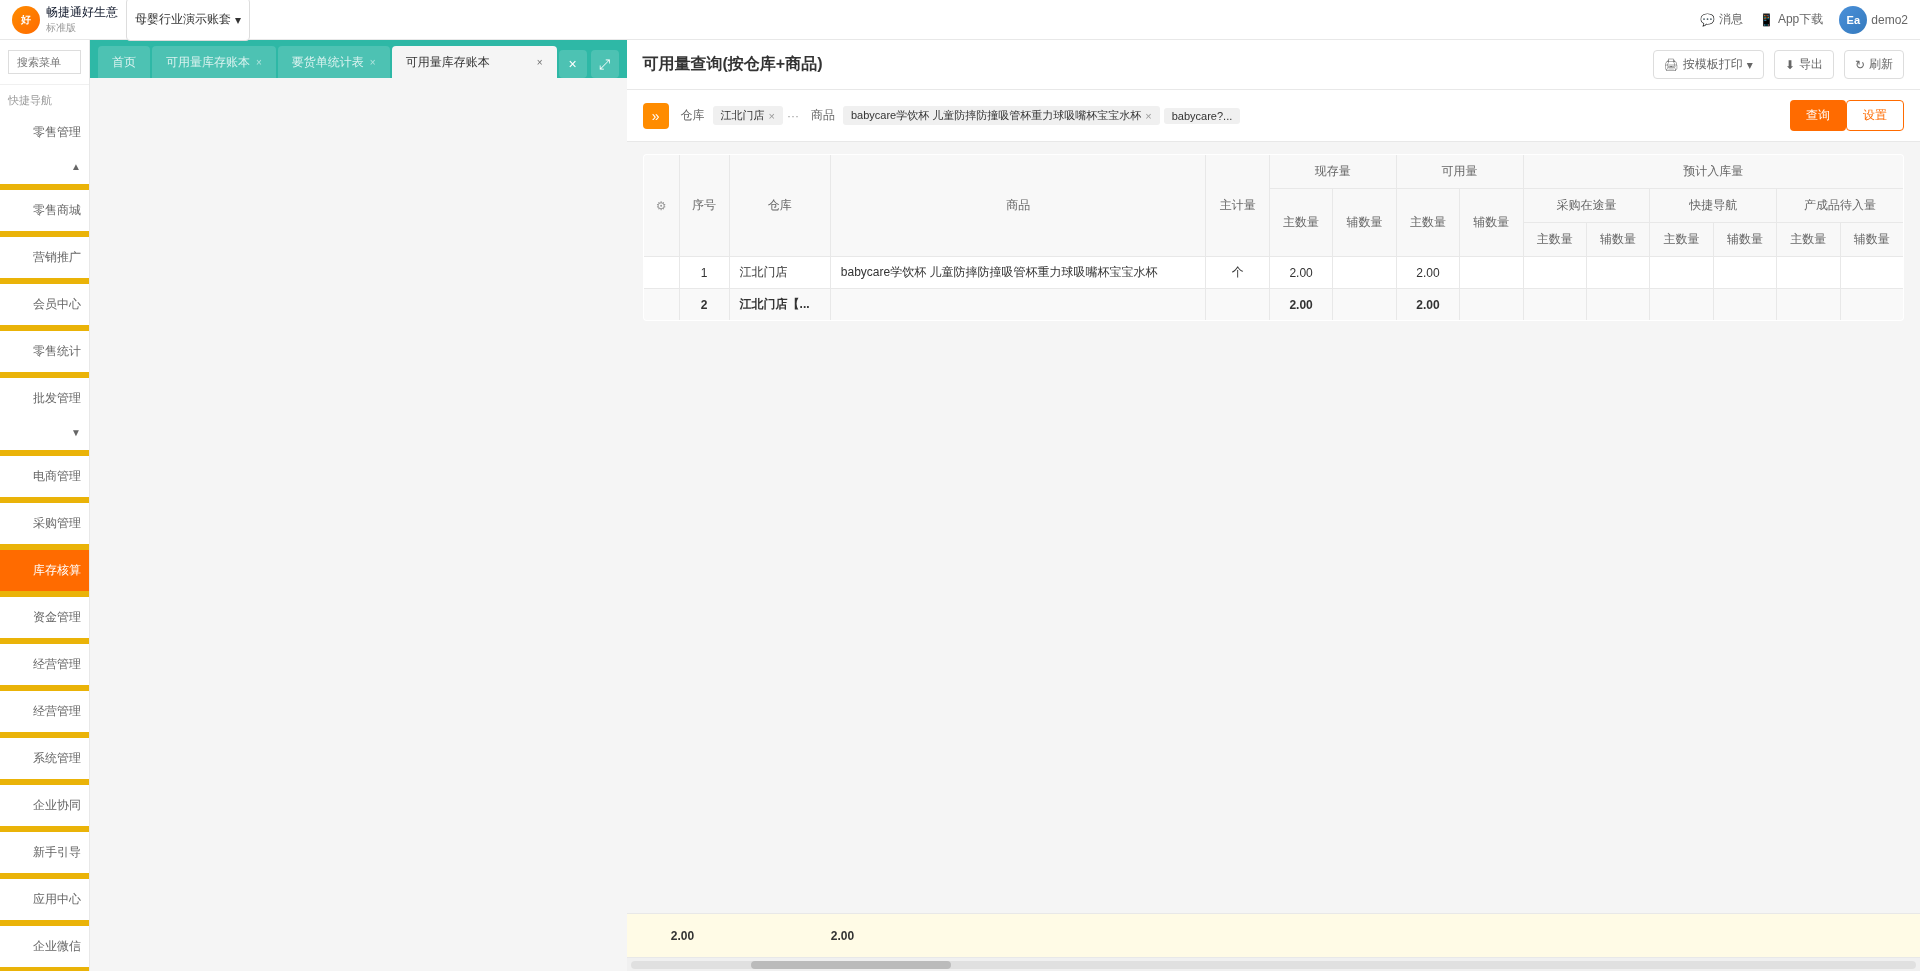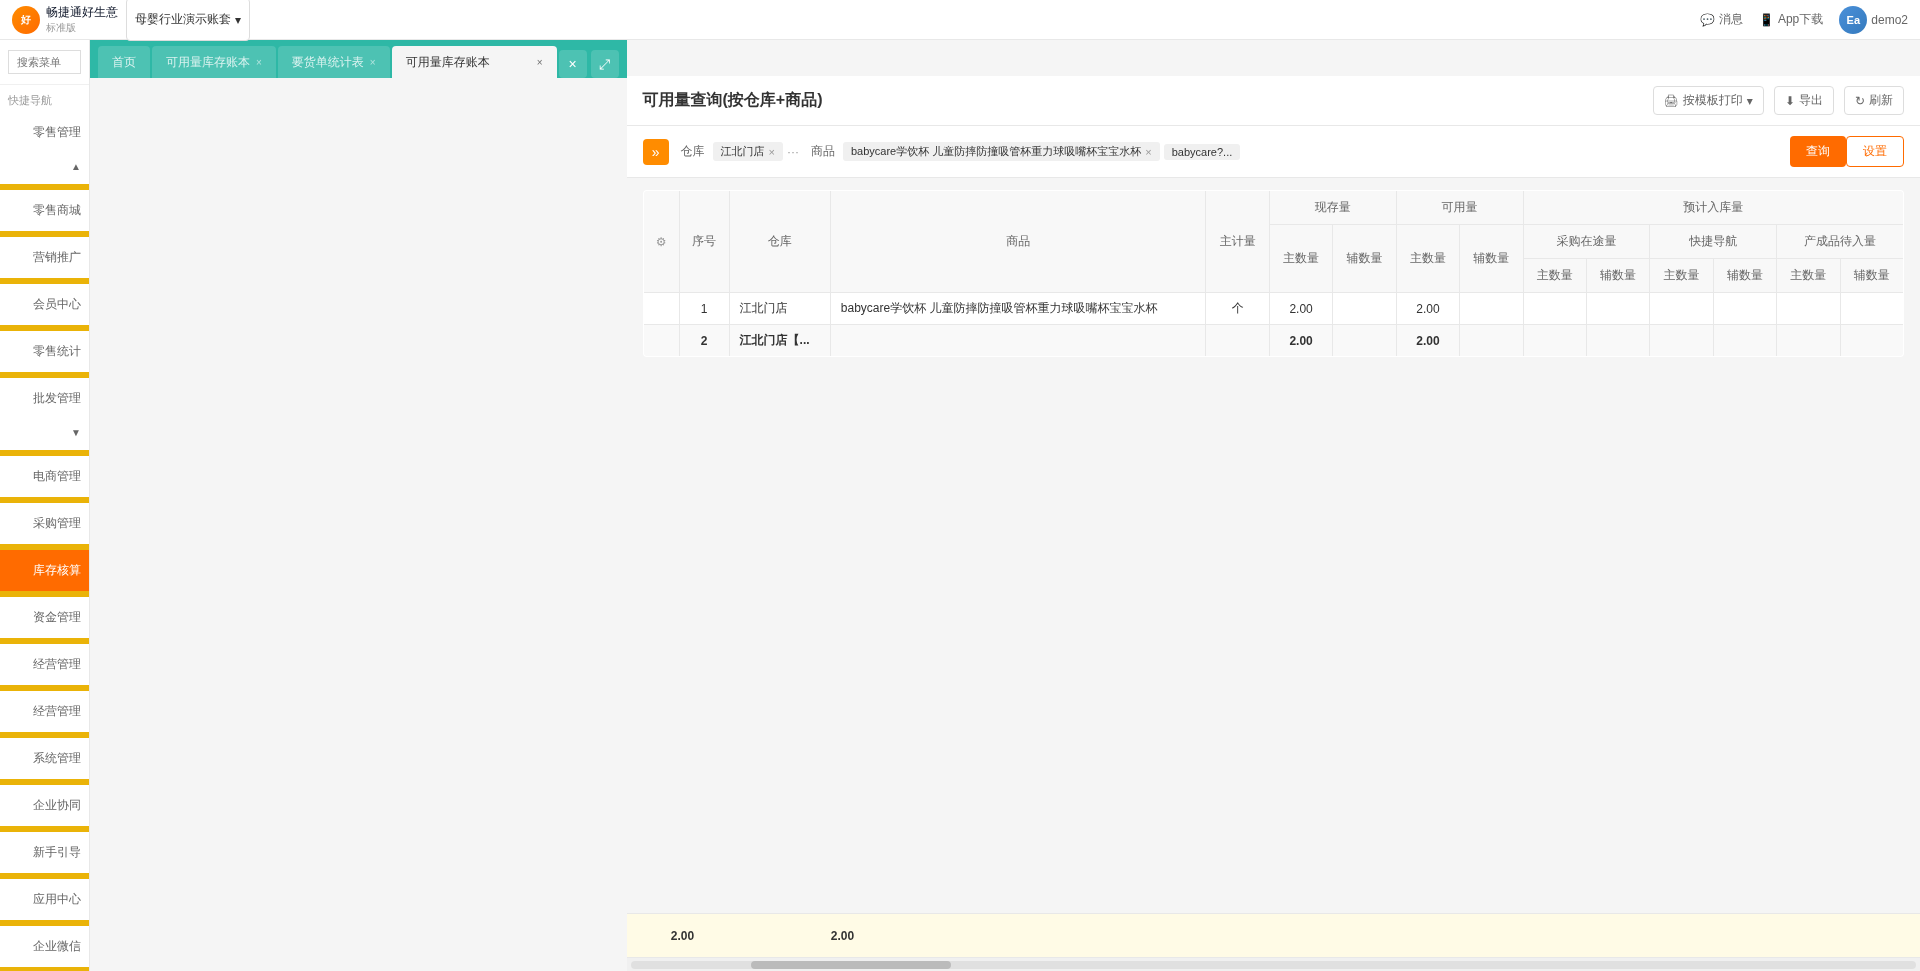--- a/index.html
+++ b/index.html
@@ -190,21 +190,20 @@
       font-size: 14px;
     }
 
     
     .page-content {
       flex: 1;
       overflow: hidden;
       display: flex;
       flex-direction: column;
       background: #c2410c;
-      margin-top: 36px;
     }
 
     
     .page-header {
       height: 50px;
       background: #fff;
       display: flex;
       align-items: center;
       justify-content: space-between;
       padding: 0 16px;

